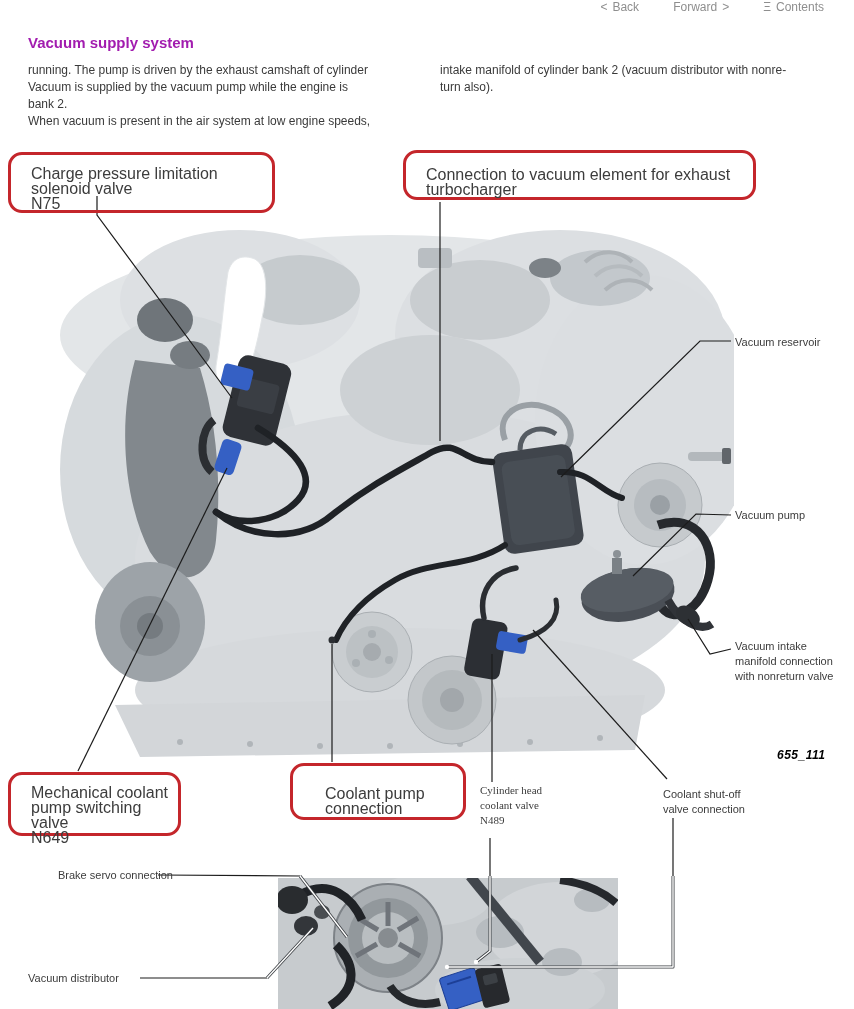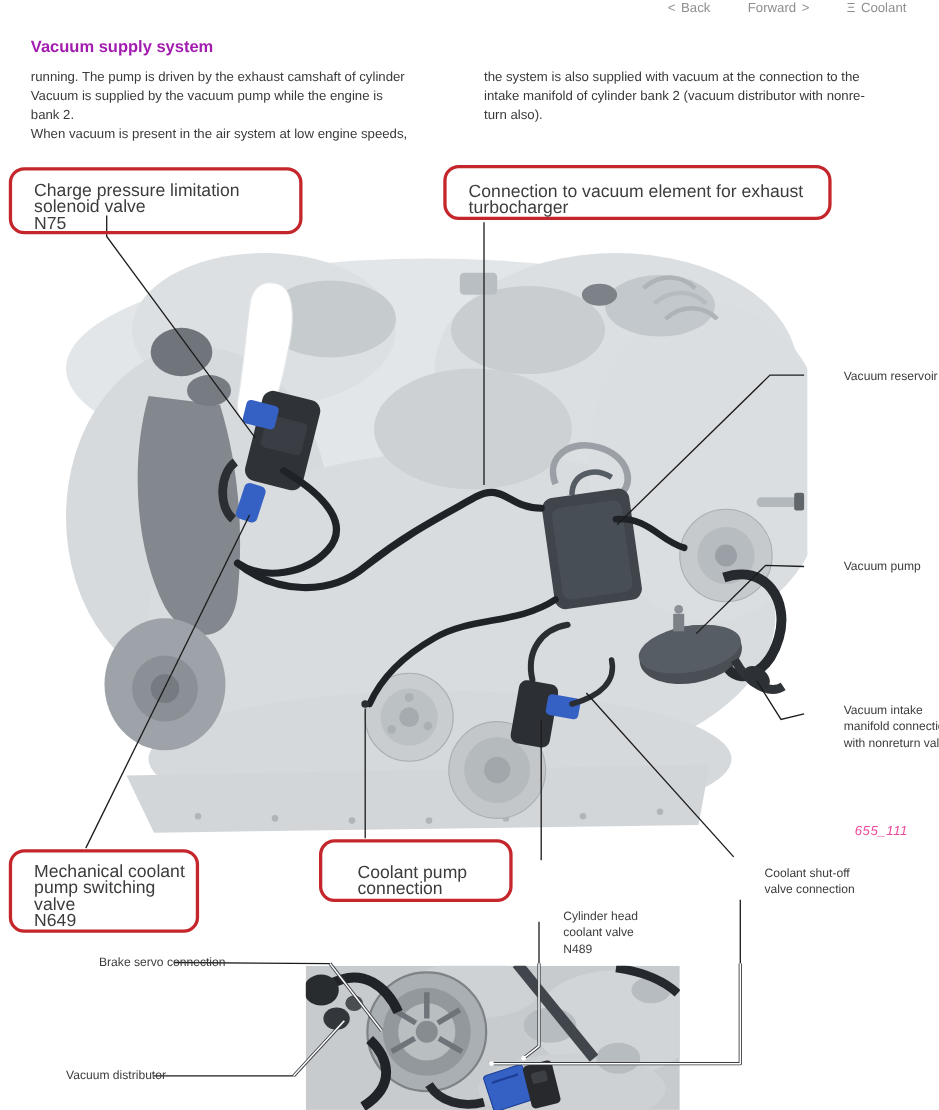--- a/index.html
+++ b/index.html
@@ -23,22 +23,22 @@
   .intro{position:absolute;top:62px;font-size:12px;line-height:17px;color:var(--text-dark);}
   .intro.left{left:28px;width:400px;}
   .intro.right{left:440px;width:400px;}
   
   .red-box{
     position:absolute;border:3px solid var(--callout-red);border-radius:14px;
     font-size:16px;line-height:15px;color:#3c3c3c;background:transparent;box-sizing:border-box;
   }
   .red-box .inner{padding:11px 8px 0 20px;}
   
-  .lbl{position:absolute;font-size:11px;line-height:15px;color:#3c3c3c;padding-left:32px;}
-  .fig-num{position:absolute;font-size:12px;font-style:italic;color:#ec4899;letter-spacing:0.5px;}
+  .lbl{position:absolute;font-size:11px;line-height:15px;color:#3c3c3c;}
+  .fig-num{position:absolute;font-size:12px;font-style:italic;color:#000000;letter-spacing:0.5px;font-weight:bold;}
   
   svg{position:absolute;left:0;top:0;}
   .leader{stroke:var(--leader-color);stroke-width:1.2;fill:none;}
   .leader-outline{stroke:#3a3e42;stroke-width:3;fill:none;stroke-linejoin:round;}
   .leader-white{stroke:#ffffff;stroke-width:1.4;fill:none;stroke-linejoin:round;}
   .blue-part{fill:var(--connector-blue);}
   .hose{stroke:#1f2226;fill:none;stroke-linecap:round;}
   .hose2{stroke:#2a2d31;fill:none;stroke-linecap:round;}
 </style>
 </head>
@@ -227,64 +227,63 @@
   <div class="item">
     <span>&lt;</span>
       <span>Back</span>
   </div>
   <div class="item">
     <span>Forward</span>
       <span>&gt;</span>
   </div>
   <div class="item">
     <span>Ξ</span>
-      <span>Coolant</span>
+      <span>Contents</span>
   </div>
 </div>
 
 <h1 class="page-title">Vacuum supply system</h1>
 
 <div class="intro left">
   <div>running. The pump is driven by the exhaust camshaft of cylinder</div>
   <div>Vacuum is supplied by the vacuum pump while the engine is</div>
   <div>bank 2.</div>
   <div>When vacuum is present in the air system at low engine speeds,</div>
 </div>
 <div class="intro right">
-  <div>the system is also supplied with vacuum at the connection to the</div>
   <div>intake manifold of cylinder bank 2 (vacuum distributor with nonre-</div>
   <div>turn also).</div>
 </div>
 
 <div class="red-box" style="left:8px;top:152px;width:267px;height:61px;">
   <div class="inner">
     <div>Charge pressure limitation solenoid valve</div>
     <div>N75</div>
   </div>
 </div>
 <div class="red-box" style="left:403px;top:150px;width:353px;height:50px;">
   <div class="inner" style="padding-top:14px;">
     <div>Connection to vacuum element for exhaust turbocharger</div>
   </div>
 </div>
-<div class="red-box" style="left:8px;top:772px;width:173px;height:76px;">
+<div class="red-box" style="left:8px;top:772px;width:173px;height:64px;">
   <div class="inner" style="padding-top:10px;">
     <div>Mechanical coolant pump switching valve</div>
     <div>N649</div>
   </div>
 </div>
 <div class="red-box" style="left:290px;top:763px;width:176px;height:57px;">
   <div class="inner" style="padding:20px 8px 0 32px;">
     <div>Coolant pump connection</div>
   </div>
 </div>
 
 <div class="lbl" style="left:735px;top:335px;">Vacuum reservoir</div>
 <div class="lbl" style="left:735px;top:508px;">Vacuum pump</div>
 <div class="lbl" style="left:735px;top:639px;width:104px;">Vacuum intake manifold connection with nonreturn valve</div>
-<div class="lbl" style="left:480px;top:826px;width:80px;">
+<div class="lbl" style="left:480px;top:783px;width:80px;font-family:Liberation Serif, serif;">
   <div>Cylinder head coolant valve</div>
   <div>N489</div>
 </div>
 <div class="lbl" style="left:663px;top:787px;width:100px;">Coolant shut-off valve connection</div>
 <div class="lbl" style="left:28px;top:868px;margin-left:30px;">Brake servo connection</div>
 <div class="lbl" style="left:28px;top:971px;">Vacuum distributor</div>
 <div class="fig-num" style="left:777px;top:748px;">655_111</div>
 
 </body></html>

